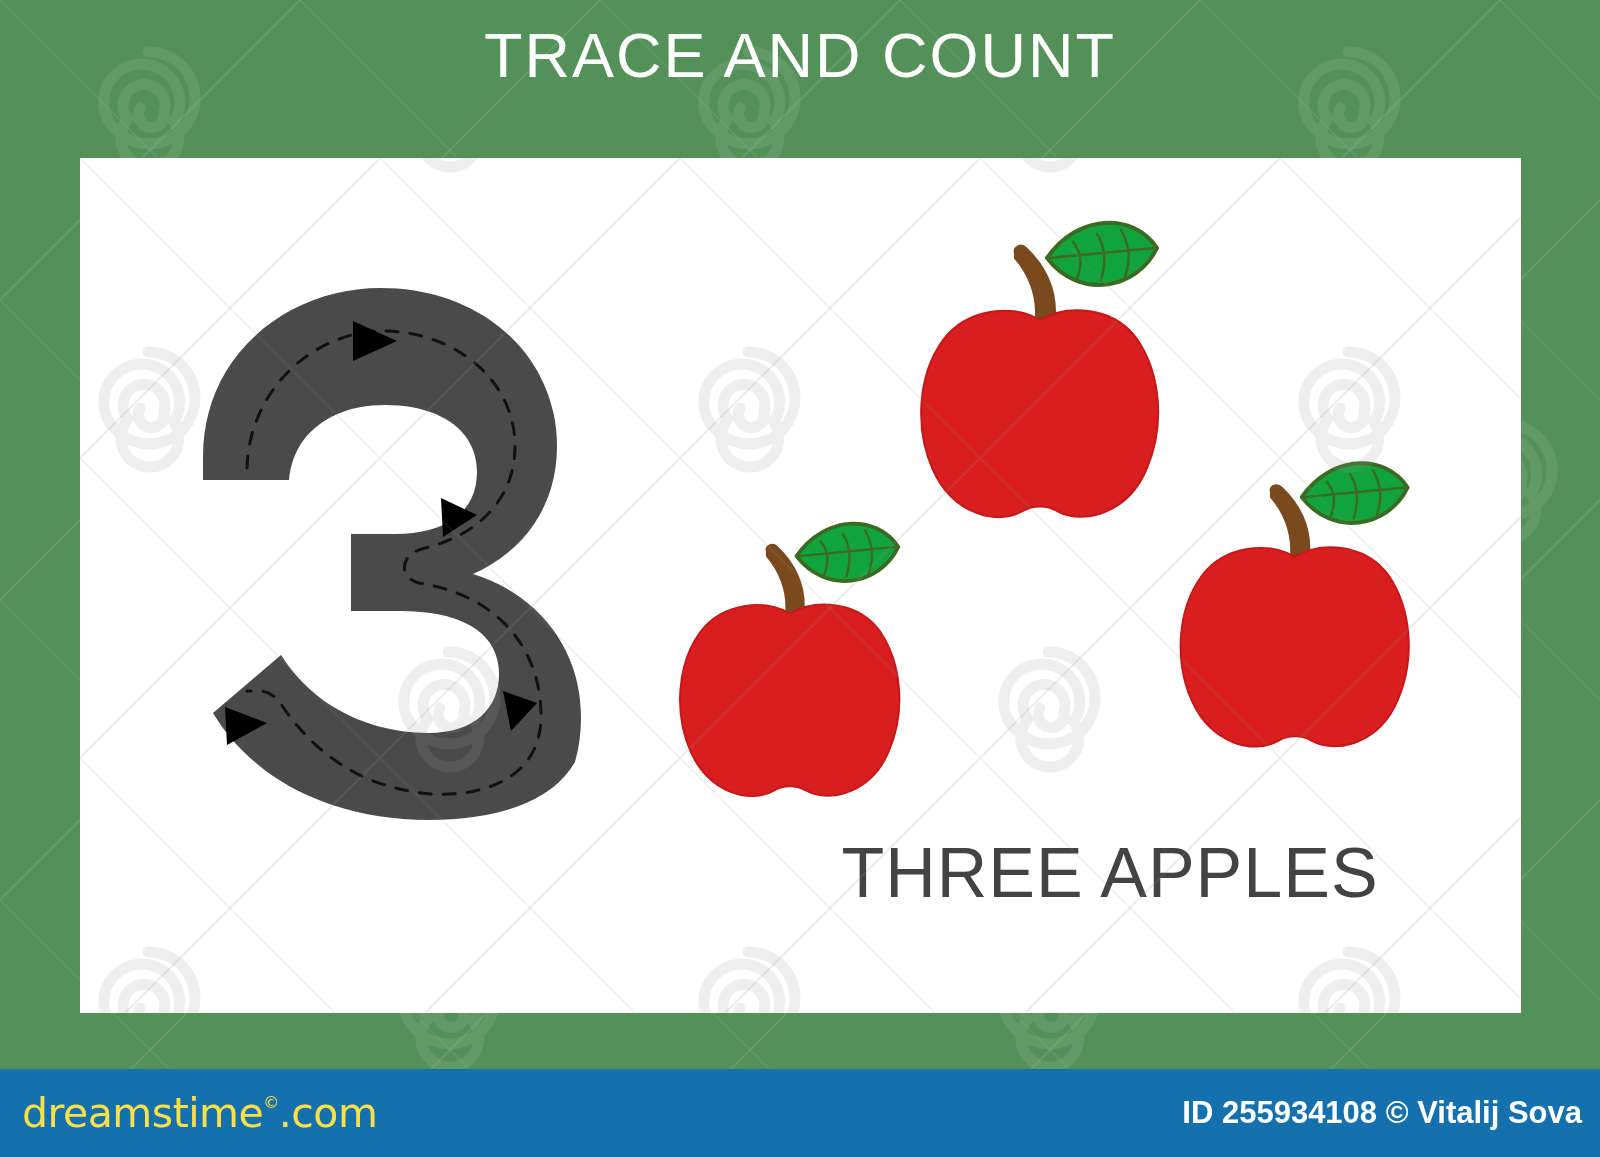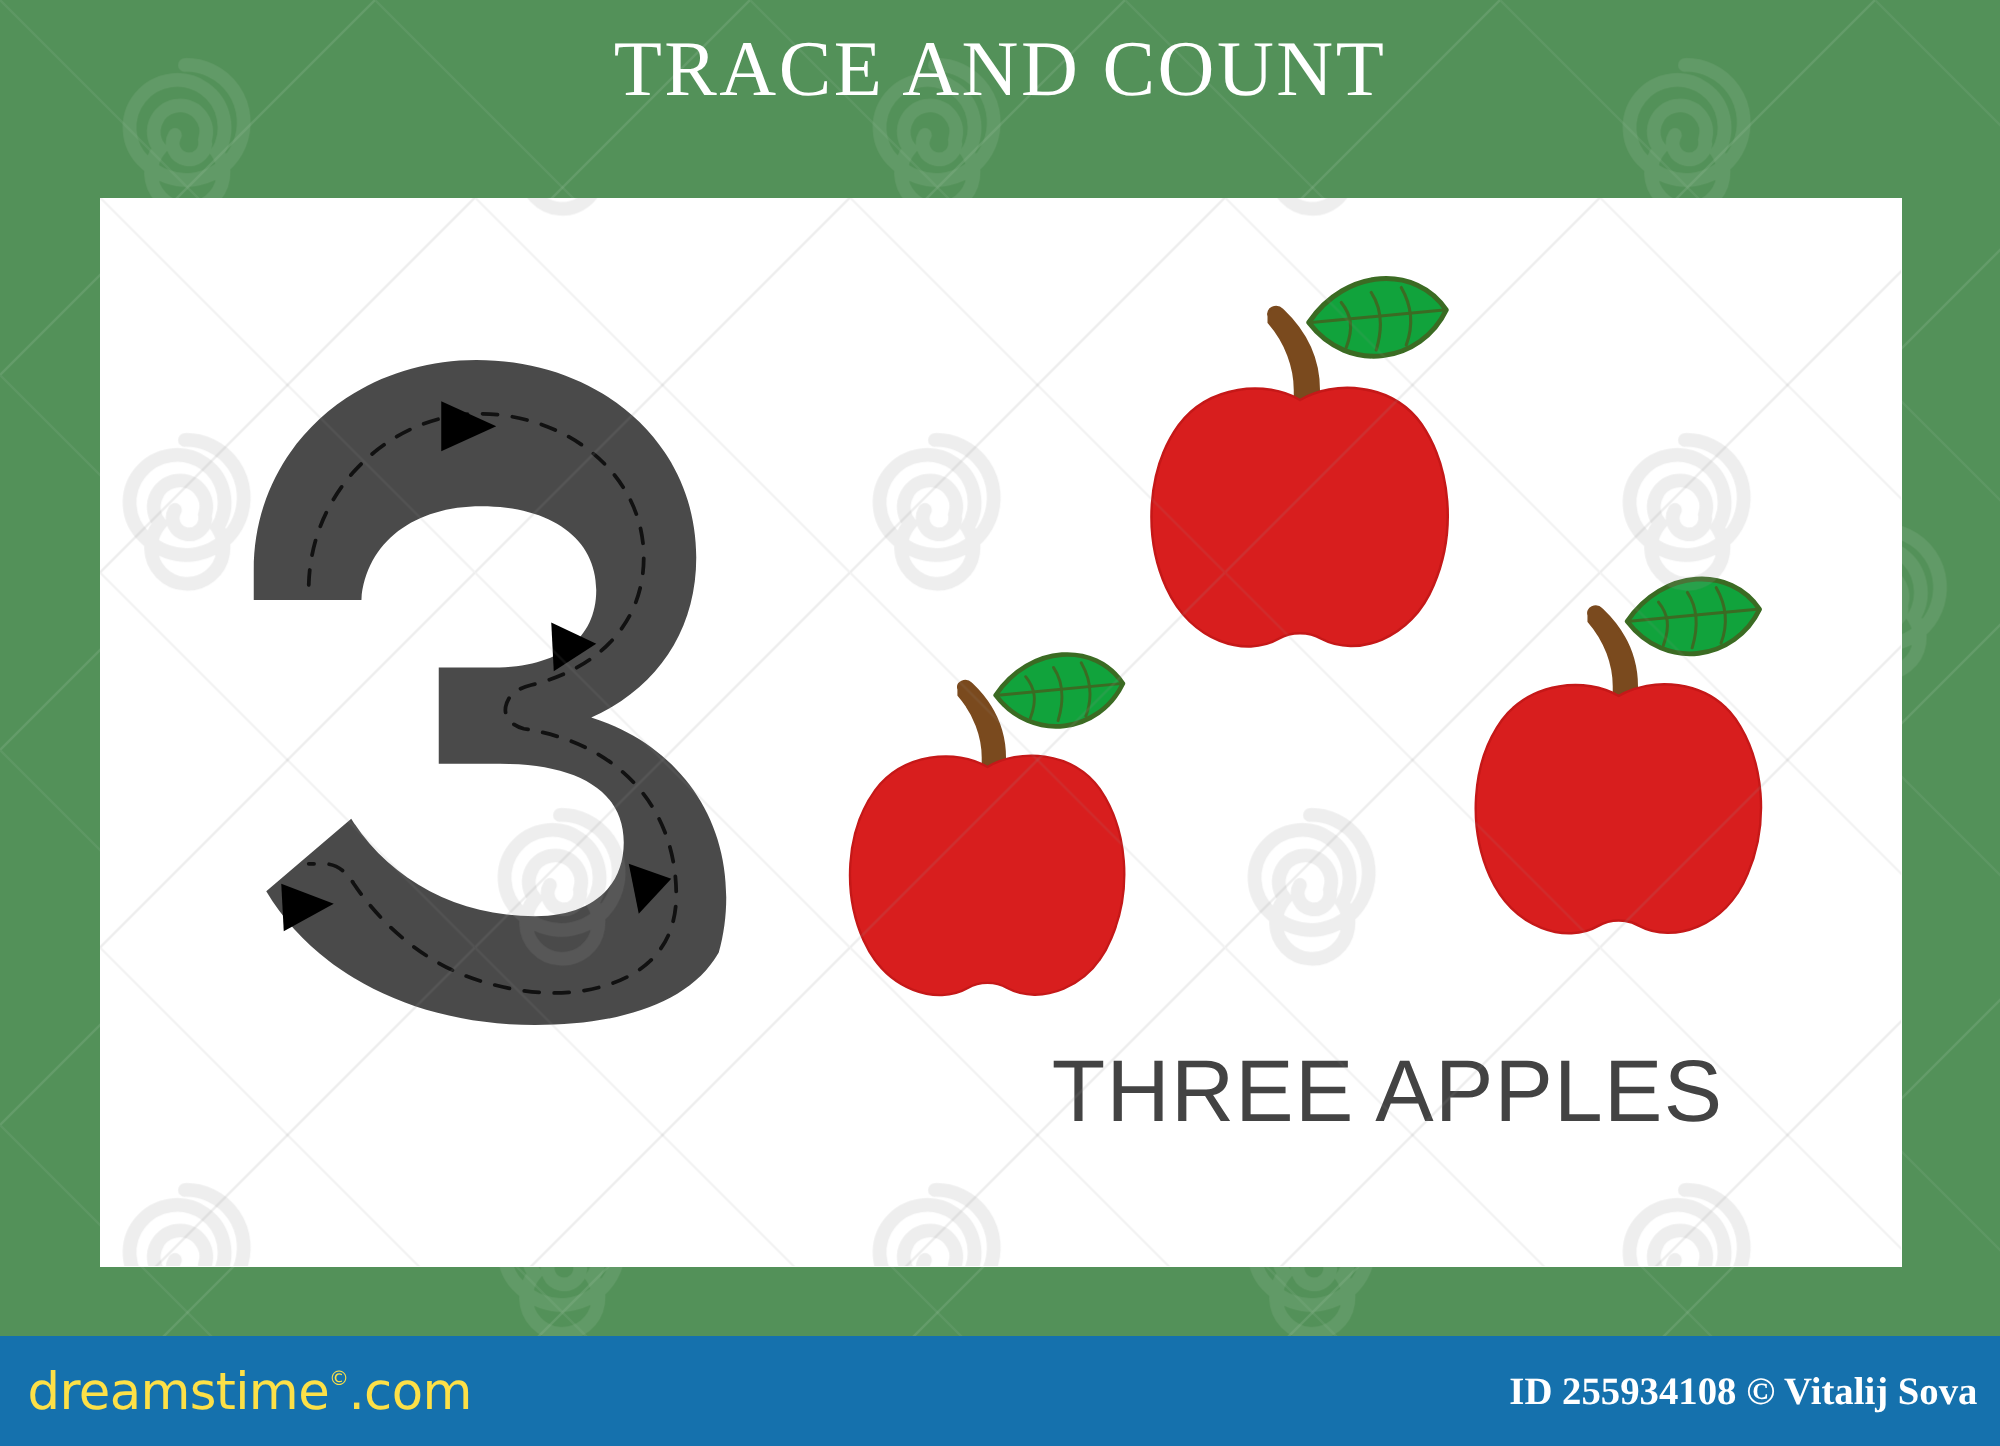--- a/index.html
+++ b/index.html
@@ -38,21 +38,21 @@
     top: 24px;
     left: 0;
     width: 1600px;
     text-align: center;
     color: #ffffff;
     font-size: 63px;
     font-weight: 300;
     letter-spacing: 2px;
     line-height: 1;
     z-index: 4;
-    font-family: Liberation Serif, serif;
+    font-family: Liberation Sans, sans-serif;
   }
 
   
   .card {
     position: absolute;
     left: 80px;
     top: 158px;
     width: 1441px;
     height: 855px;
     background: #ffffff;
@@ -123,21 +123,21 @@
   }
   .footer-credit {
     position: absolute;
     right: 18px;
     top: 28px;
     color: #ffffff;
     font-size: 31px;
     font-weight: 700;
     line-height: 1;
     white-space: nowrap;
-    font-family: Liberation Serif, serif;
+    font-family: Liberation Sans, sans-serif;
   }
 </style>
 </head>
 <body>
 
 <div id="stage">
 
   <div class="wm-layer">
     <svg class="wm-diag" width="1600" height="1157" viewBox="0 0 1600 1157">
       <defs>

